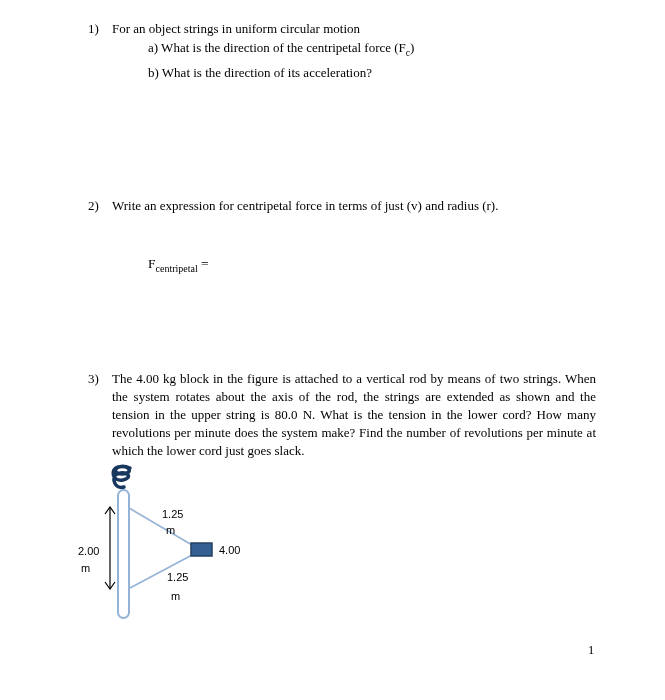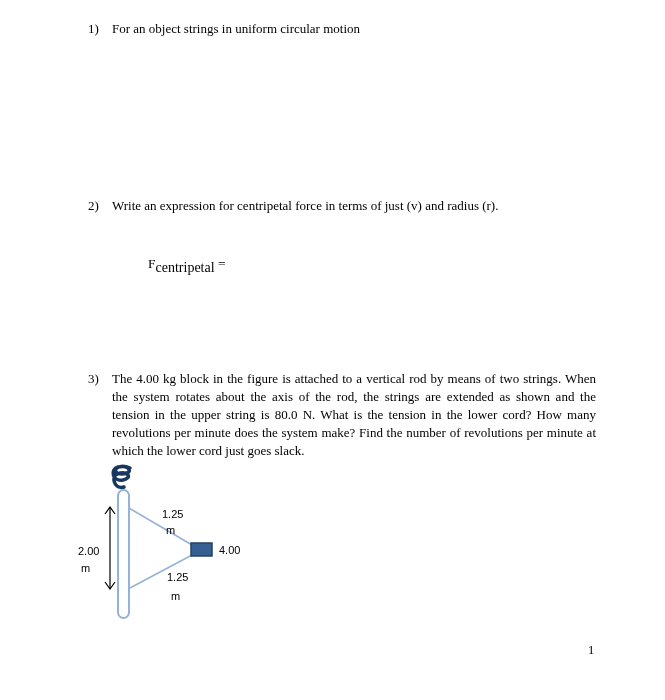--- a/index.html
+++ b/index.html
@@ -12,39 +12,41 @@
     color: #000000;
     overflow: hidden;
   }
   .question { position: absolute; font-size: 13px; line-height: 18px; }
   .q-line { display: flex; }
   .q-num { width: 24px; flex: 0 0 auto; }
   .q-text { flex: 1 1 auto; }
   .sub-items { position: absolute; left: 148px; top: 38px; font-size: 13px; line-height: 19px; }
   sub.sm { font-size: 9.5px; }
   .f-expression { position: absolute; left: 148px; top: 256px; font-size: 13.5px; }
-  .f-expression sub { font-size: 14px; }
+  .f-expression sub { font-size: 10px; }
   .q3-text { width: 484px; text-align: justify; text-justify: inter-word; }
   .figure-wrap { position: absolute; left: 70px; top: 460px; }
   .fig-label { font-family: "Liberation Sans", sans-serif; font-size: 11px; fill: #000; }
   .page-number { position: absolute; left: 588px; top: 643px; font-size: 12.5px; }
 </style>
 </head>
 <body>
 
 <div class="page">
 
   <section class="question" style="left:88px; top:20px;">
     <div class="q-line">
       <span class="q-num">1)</span>
       <span class="q-text">For an object strings in uniform circular motion</span>
     </div>
   </section>
 
   <div class="sub-items">
+    <div><span>a) What is the direction of the centripetal force (F</span><sub class="sm">c</sub><span>)</span></div>
+    <div>b) What is the direction of its acceleration?</div>
   </div>
 
   <section class="question" style="left:88px; top:197px;">
     <div class="q-line">
       <span class="q-num">2)</span>
       <span class="q-text">Write an expression for centripetal force in terms of just (v) and radius (r).</span>
     </div>
   </section>
 
   <div class="f-expression">

